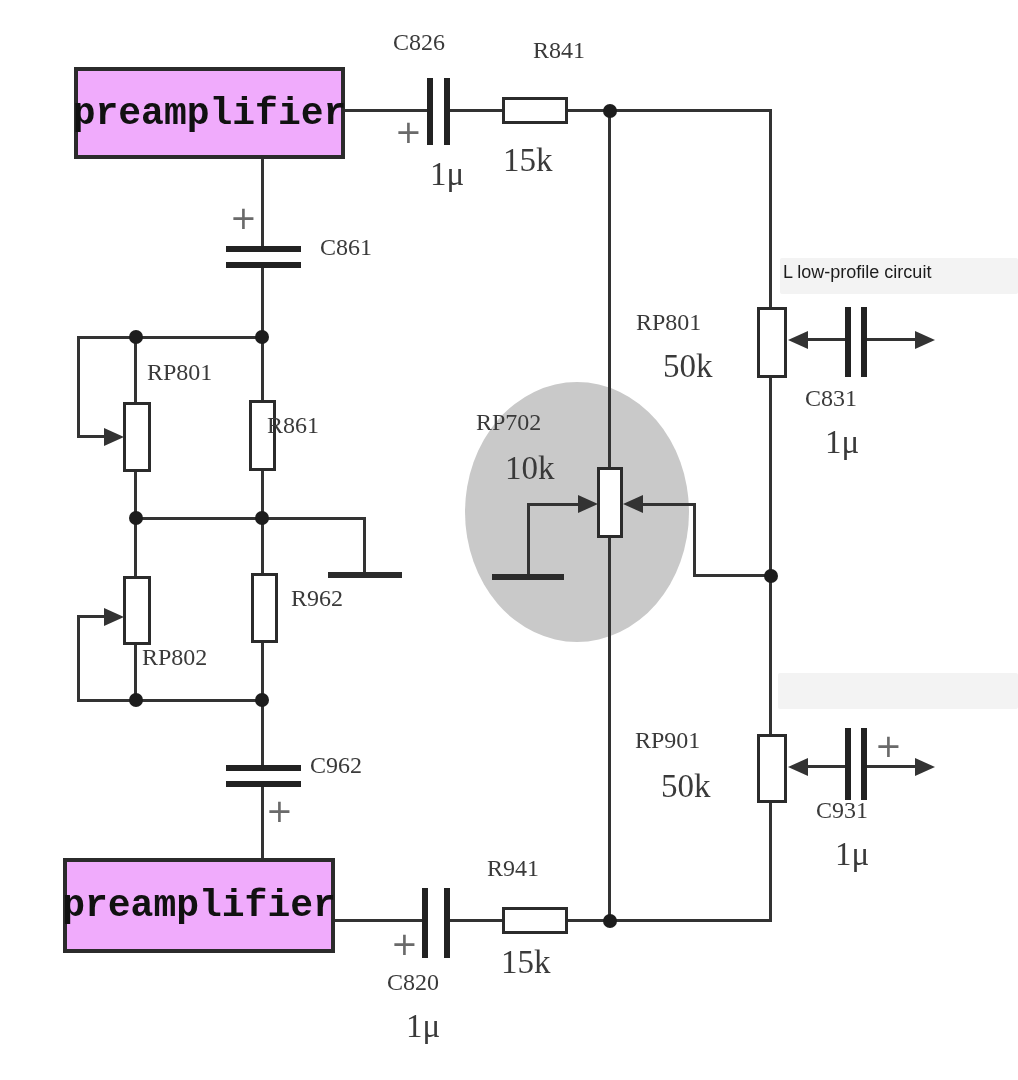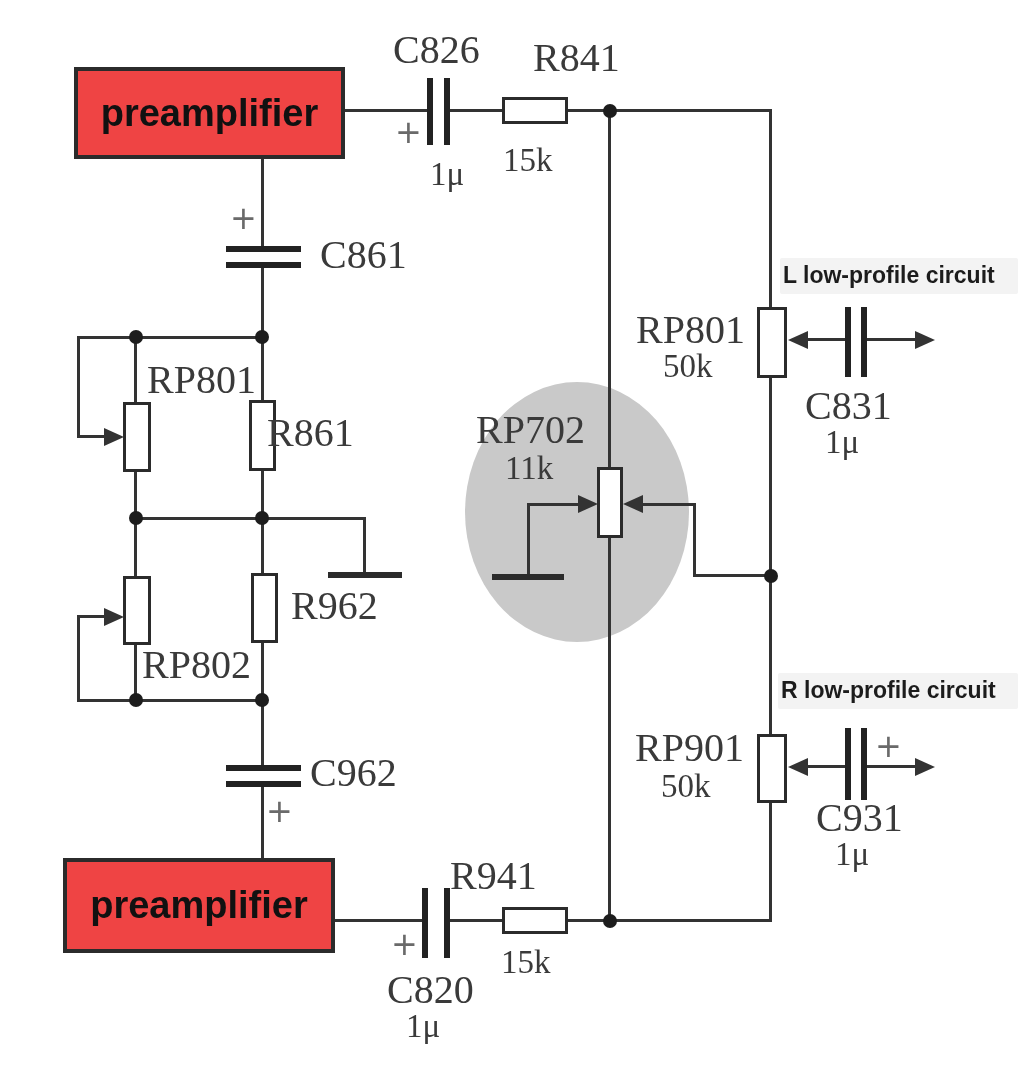--- a/index.html
+++ b/index.html
@@ -1,34 +1,34 @@
 <!DOCTYPE html>
 <html><head>
 <meta charset="utf-8">
 <style>
   html,body{margin:0;padding:0;background:#fff;}
   #canvas{position:relative;width:1018px;height:1080px;background:#ffffff;overflow:hidden;
           font-family:"Liberation Serif","DejaVu Serif",serif;color:#333;}
   .wire{position:absolute;background:#333;}
   .box{position:absolute;background:#fff;border:3px solid #2b2b2b;box-sizing:border-box;}
-  .preamp{position:absolute;background:#ef4444;border:4px solid #2b2b2b;box-sizing:border-box;
+  .preamp{position:absolute;background:#f0abfc;border:4px solid #2b2b2b;box-sizing:border-box;
           display:flex;align-items:center;justify-content:center;
-          font-family:Liberation Sans, sans-serif;font-size:38px;font-weight:600;color:#111;}
+          font-family:Liberation Mono, monospace;font-size:38px;font-weight:600;color:#111;}
   .plate-v{position:absolute;width:6px;background:#222;}
   .plate-h{position:absolute;height:6px;background:#222;}
   .dot{position:absolute;width:14px;height:14px;border-radius:50%;background:#1d1d1d;}
   .gnd{position:absolute;height:6px;background:#2b2b2b;}
   .arr{position:absolute;width:0;height:0;border-top:9px solid transparent;border-bottom:9px solid transparent;}
   .arr.r{border-left:20px solid #333;}
   .arr.l{border-right:20px solid #333;}
-  .lbl{position:absolute;font-size:40px;line-height:1;color:#3a3a3a;white-space:nowrap;}
+  .lbl{position:absolute;font-size:24px;line-height:1;color:#3a3a3a;white-space:nowrap;}
   .lbl.small{font-size:33px;}
   .plus{position:absolute;font-size:32px;line-height:1;color:#6a6a6a;font-family:"DejaVu Sans",sans-serif;}
   .chan{position:absolute;font-family:"Liberation Sans","DejaVu Sans",sans-serif;
-        font-size:23px;font-weight:700;color:#1c1c1c;white-space:nowrap;}
+        font-size:18px;font-weight:400;color:#1c1c1c;white-space:nowrap;}
   .chanbg{position:absolute;background:#f3f3f3;border-radius:2px;}
   .ellipse{position:absolute;left:465px;top:382px;width:224px;height:260px;border-radius:50%;background:#c9c9c9;}
   .z1{z-index:1}.z2{z-index:2}.z3{z-index:3}.z4{z-index:4}.z5{z-index:5}
 </style>
 </head>
 <body>
 
 <div id="canvas">
 
   <div class="ellipse z1"></div>
@@ -148,38 +148,37 @@
   <div class="lbl z5" style="left:320px;top:235px">C861</div>
 
   <div class="lbl z5" style="left:147px;top:360px">RP801</div>
   <div class="lbl z5" style="left:267px;top:413px">R861</div>
   <div class="lbl z5" style="left:142px;top:645px">RP802</div>
   <div class="lbl z5" style="left:291px;top:586px">R962</div>
 
   <div class="lbl z5" style="left:310px;top:753px">C962</div>
   <div class="plus z5" style="left:266px;top:795px">+</div>
 
-  <div class="lbl z5" style="left:450px;top:856px">R941</div>
+  <div class="lbl z5" style="left:487px;top:856px">R941</div>
   <div class="lbl small z5" style="left:501px;top:946px">15k</div>
   <div class="plus z5" style="left:391px;top:928px">+</div>
   <div class="lbl z5" style="left:387px;top:970px">C820</div>
   <div class="lbl small z5" style="left:406px;top:1010px">1μ</div>
 
   <div class="lbl z5" style="left:476px;top:410px">RP702</div>
-  <div class="lbl small z5" style="left:505px;top:452px">11k</div>
+  <div class="lbl small z5" style="left:505px;top:452px">10k</div>
 
   <div class="lbl z5" style="left:636px;top:310px">RP801</div>
   <div class="lbl small z5" style="left:663px;top:350px">50k</div>
   <div class="lbl z5" style="left:805px;top:386px">C831</div>
   <div class="lbl small z5" style="left:825px;top:426px">1μ</div>
 
   <div class="lbl z5" style="left:635px;top:728px">RP901</div>
   <div class="lbl small z5" style="left:661px;top:770px">50k</div>
   <div class="plus z5" style="left:875px;top:730px">+</div>
   <div class="lbl z5" style="left:816px;top:798px">C931</div>
   <div class="lbl small z5" style="left:835px;top:838px">1μ</div>
 
   <div class="chanbg z4" style="left:780px;top:258px;width:238px;height:36px"></div>
   <div class="chan z5" style="left:783px;top:262px">L low-profile circuit</div>
   <div class="chanbg z4" style="left:778px;top:673px;width:240px;height:36px"></div>
-  <div class="chan z5" style="left:781px;top:677px">R low-profile circuit</div>
 
 </div>
 
 </body></html>

